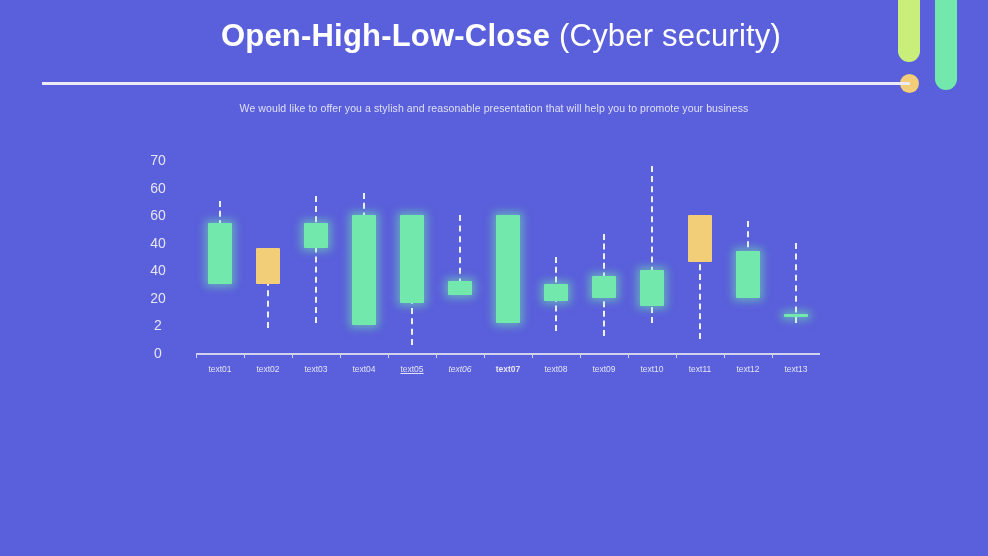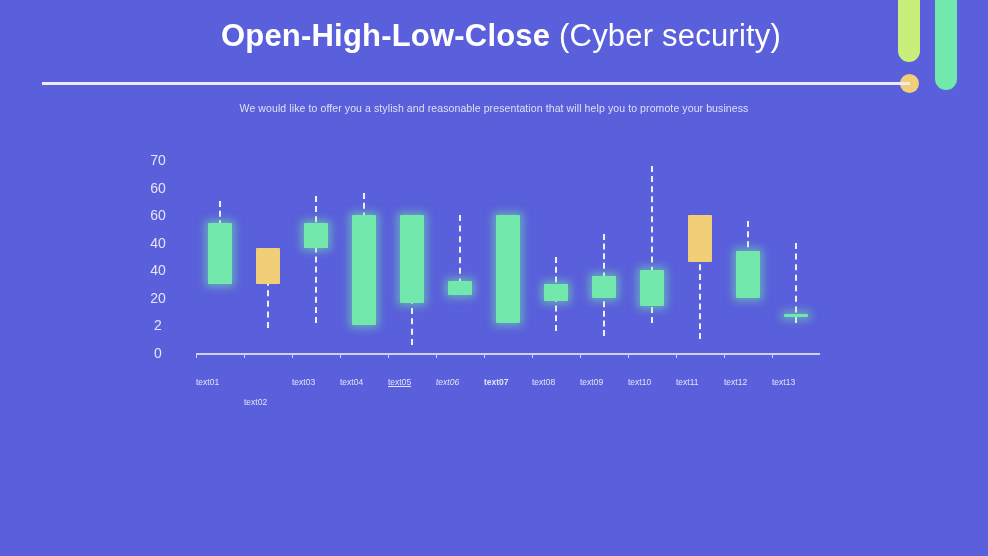--- a/index.html
+++ b/index.html
@@ -33,21 +33,21 @@
           text-align:center;width:40px;transform:translateY(-50%);}
   #chart-plot{position:absolute;left:26px;top:0;width:624px;height:193px;}
   #axis-line{position:absolute;left:26px;top:193px;width:624px;height:2px;background:#cfd2ef;}
   .axis-tick{position:absolute;top:193px;width:1px;height:5px;background:#cfd2ef;}
   .candle-slot{position:absolute;bottom:0;top:0;}
   .wick{position:absolute;left:50%;width:0;transform:translateX(-50%);
         border-left:2px dashed #eef0fb;}
   .body-box{position:absolute;left:50%;transform:translateX(-50%);border-radius:1px;}
   .body-box.up{background:#72e8ac;box-shadow:0 0 9px 3px rgba(114,232,172,.55);}
   .body-box.down{background:#f3ce78;}
-  .xlabel{position:absolute;top:217px;color:#e3e4f7;font-size:8.5px;}
+  .xlabel{position:absolute;top:204px;text-align:center;color:#e3e4f7;font-size:8.5px;}
 
   
   #timeline{position:absolute;left:0;top:400px;width:988px;height:110px;}
 </style>
 </head>
 <body>
 
 <div class="deco-bar" id="deco-bar-left"></div>
 <div class="deco-bar" id="deco-bar-right"></div>
 <div id="deco-dot"></div>
@@ -122,21 +122,21 @@
       <div class="candle-slot" style="left: 576px; width: 48px;">
         <div class="wick" style="top: 82.7143px; height: 79.9571px;"></div>
         <div class="body-box up" style="top: 154.4px; height: 3px; width: 24px;"></div>
       </div>
     </div>
   <div id="axis-line"></div>
   <div id="x-axis-labels"></div>
 <div class="axis-tick" style="left: 26px;"></div>
     <div class="xlabel" style="left: 26px; width: 48px;">text01</div>
     <div class="axis-tick" style="left: 74px;"></div>
-    <div class="xlabel" style="left: 74px; width: 48px; margin-top: 20px;">text02</div>
+    <div class="xlabel" style="left: 74px; width: 48px;">text02</div>
     <div class="axis-tick" style="left: 122px;"></div>
     <div class="xlabel" style="left: 122px; width: 48px;">text03</div>
     <div class="axis-tick" style="left: 170px;"></div>
     <div class="xlabel" style="left: 170px; width: 48px;">text04</div>
     <div class="axis-tick" style="left: 218px;"></div>
     <div class="xlabel" style="left: 218px; width: 48px; text-decoration: underline;">text05</div>
     <div class="axis-tick" style="left: 266px;"></div>
     <div class="xlabel" style="left: 266px; width: 48px; font-style: italic;">text06</div>
     <div class="axis-tick" style="left: 314px;"></div>
     <div class="xlabel" style="left: 314px; width: 48px; font-weight: bold;">text07</div>

